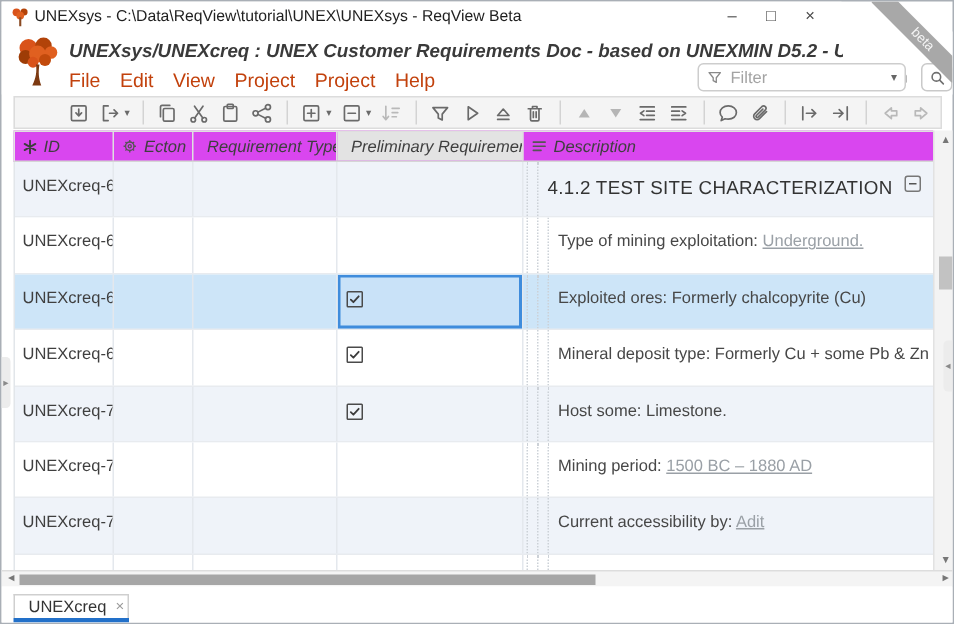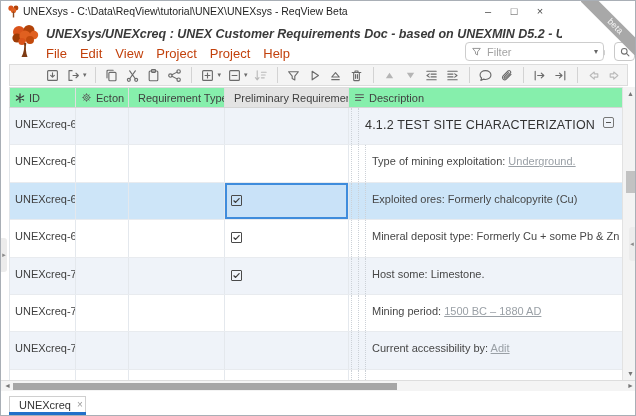--- a/index.html
+++ b/index.html
@@ -40,22 +40,22 @@
              border:1px solid #dcdcdc; display:flex; align-items:center; padding-left:33px; gap:3px; }
   .tb { width:18px; height:18px; display:flex; align-items:center; justify-content:center; }
   .tb svg { stroke:#6a6a6a; fill:none; stroke-width:1.2; stroke-linecap:round; stroke-linejoin:round; }
   .tb.dis svg { stroke:#b9b9b9; }
   .tb.fillic svg { stroke:none; fill:#b5b5b5; }
   .tbsep { width:1px; height:16px; background:#d3d3d3; margin:0 4px; }
   .tbcaret { font-size:7px; color:#6a6a6a; margin:0 1px 0 -2px; }
 
   
   .ghead { position:absolute; left:8px; top:86px; width:613px; height:21px; display:flex;
-           background:#86efac; border-top:1px solid #dedede; border-bottom:1px solid #d5d5d5;
-           border-left:1px solid #e2e2e2; }
+           background:#d946ef; border-top:1px solid #dedede; border-bottom:1px solid #d5d5d5;
+           border-left:1px solid #e2e2e2;font-style:italic; }
   .hcell { display:flex; align-items:center; gap:4px; padding-left:5px; font-size:11px; color:#3f3f3f;
            border-right:1px solid #dfdfdf; overflow:hidden; white-space:nowrap; }
   .hcell.selcol { background:#e3e3e3; }
   .w-id{width:66px} .w-type{width:53px} .w-rtype{width:96px} .w-prelim{width:124px} .w-desc{flex:1; border-right:none;}
 
   .tbody { position:absolute; left:8px; top:107px; width:613px; height:272px; overflow:hidden;
            border-left:1px solid #e2e6ea; }
   .trow { display:flex; height:37.4px; background:#fff; border-bottom:1px solid #e8ebef; }
   .trow.tint { background:#eff3f9; }
   .trow.sel { background:#cde5f8; }

